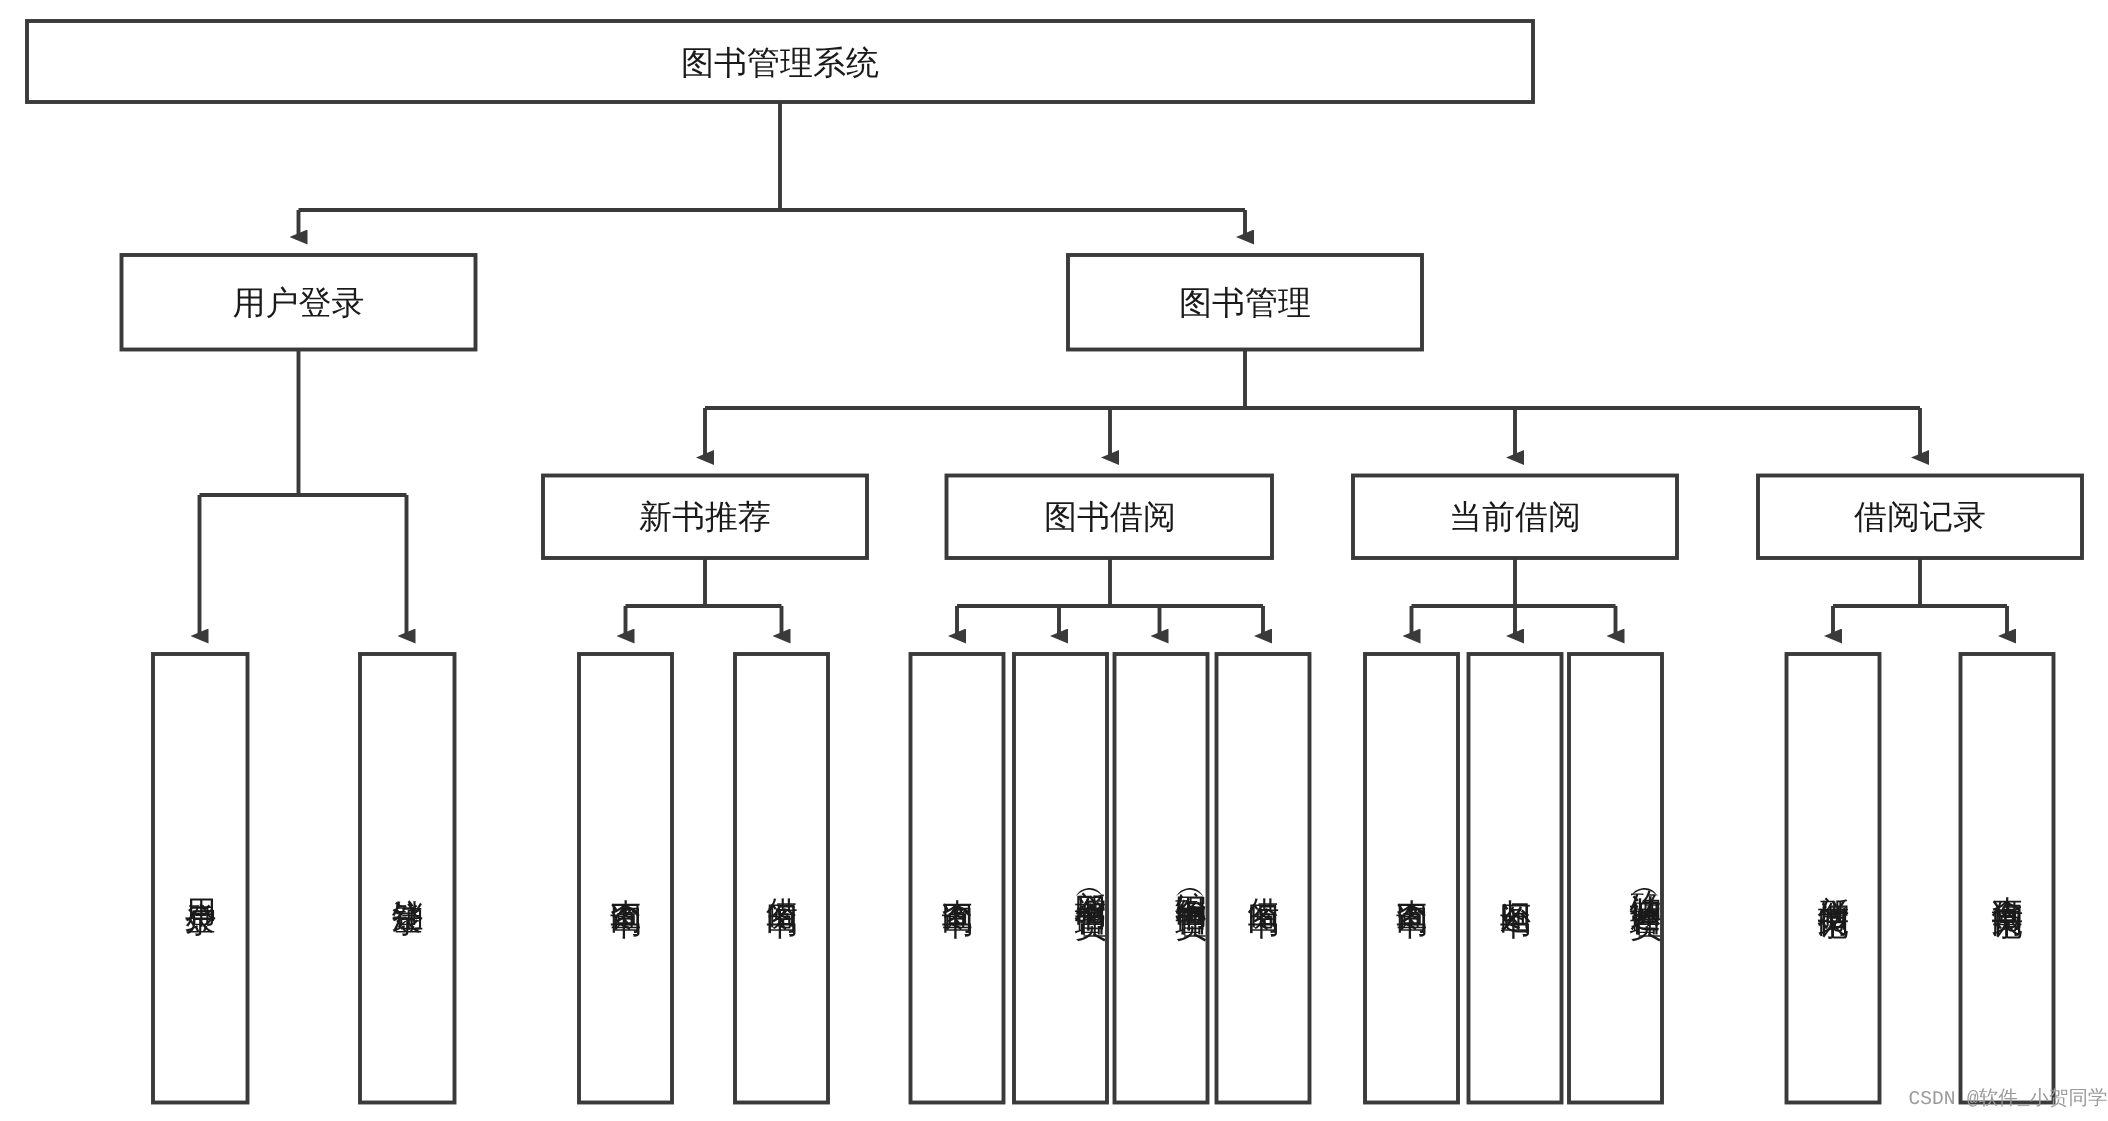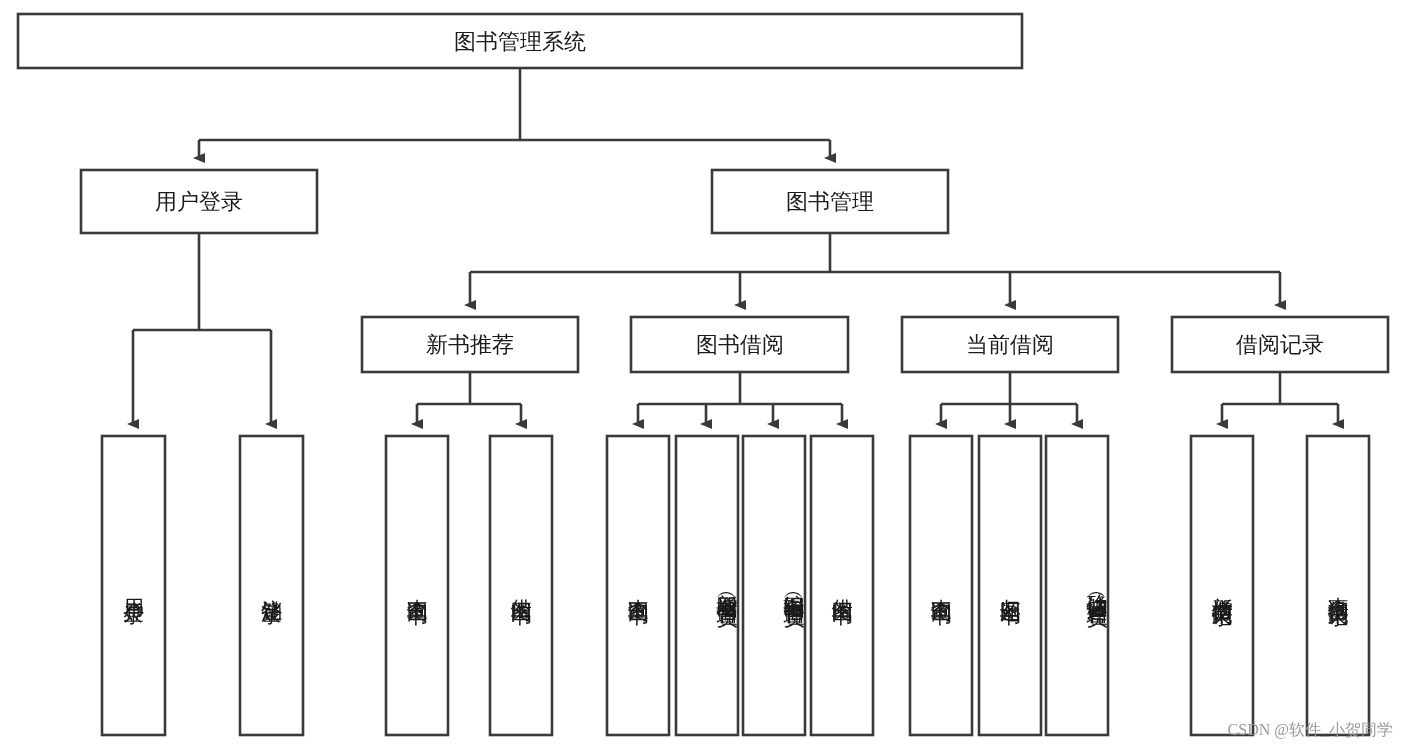--- a/index.html
+++ b/index.html
@@ -58,24 +58,24 @@
     color: #1a1a1a;
     letter-spacing: 2px;
     display: flex;
     align-items: center;
     justify-content: center;
     white-space: nowrap;
     pointer-events: none;
   }
   .watermark {
     position: absolute;
-    right: 12px;
+    right: 0;
     bottom: 6px;
-    font-family: Liberation Serif, serif;
-    font-size: 16px;
+    font-family: Liberation Mono, monospace;
+    font-size: 13px;
     color: #9a9a9a;
     white-space: nowrap;
   }
 </style>
 </head>
 <body>
 
 <div id="diagram-root">
 
   <svg class="diagram-svg" viewBox="0 0 1405 747">

